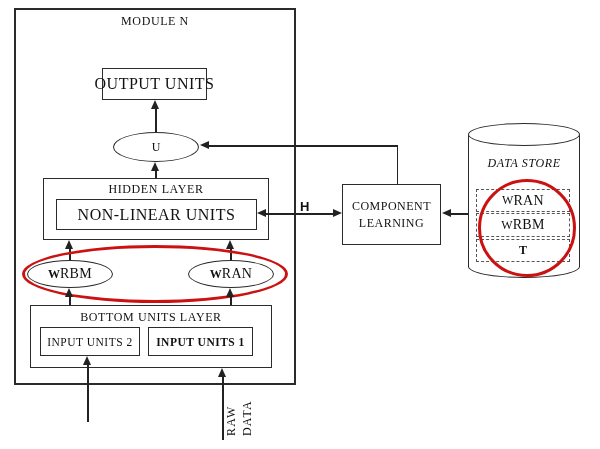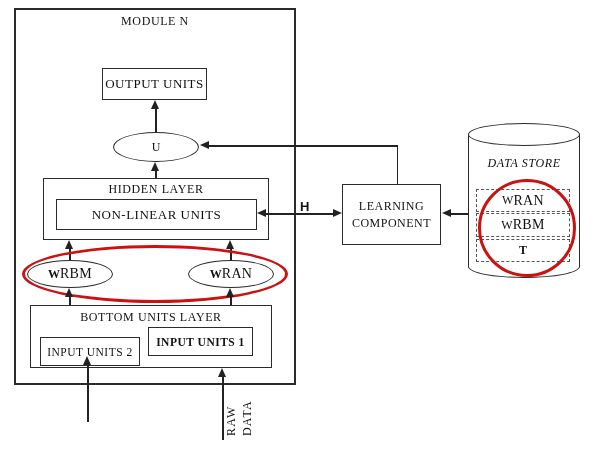--- a/index.html
+++ b/index.html
@@ -3,21 +3,21 @@
 <meta charset="utf-8">
 <style>
   html,body{margin:0;padding:0;background:#fff;}
   .canvas{
     position:relative;width:600px;height:449px;background:#fff;overflow:hidden;
     font-family:"Liberation Serif", serif;color:#111;
   }
   .box{position:absolute;border:1.5px solid #2b2b2b;background:#fff;box-sizing:border-box;}
   .box-title{position:absolute;width:100%;text-align:center;font-size:12px;letter-spacing:.6px;white-space:nowrap;}
   .center-label{display:flex;align-items:center;justify-content:center;width:100%;height:100%;
-    font-size:13px;letter-spacing:.5px;white-space:nowrap;}
+    font-size:16px;letter-spacing:.5px;white-space:nowrap;}
   .ellipse{position:absolute;border:1.3px solid #2b2b2b;border-radius:50%;background:#fff;box-sizing:border-box;
     display:flex;align-items:center;justify-content:center;font-size:12px;}
   .red-ring{position:absolute;border:3px solid #cc1111;border-radius:50%;box-sizing:border-box;background:transparent;}
   .vline{position:absolute;width:1.5px;background:#222;}
   .hline{position:absolute;height:1.5px;background:#222;}
   .arr-up{position:absolute;width:0;height:0;border-left:4.5px solid transparent;border-right:4.5px solid transparent;border-bottom:9px solid #222;}
   .arr-left{position:absolute;width:0;height:0;border-top:4.5px solid transparent;border-bottom:4.5px solid transparent;border-right:9px solid #222;}
   .arr-right{position:absolute;width:0;height:0;border-top:4.5px solid transparent;border-bottom:4.5px solid transparent;border-left:9px solid #222;}
   .wmain{font-weight:bold;}
   sub{font-size:14px;letter-spacing:.3px;}
@@ -79,21 +79,21 @@
   </div>
 
   <div class="vline" style="left:69px;top:294px;height:12px;"></div>
   <div class="arr-up" style="left:65px;top:288px;"></div>
   <div class="vline" style="left:230px;top:294px;height:12px;"></div>
   <div class="arr-up" style="left:226px;top:288px;"></div>
 
   <div class="box" style="left:30px;top:305px;width:242px;height:63px;">
     <div class="box-title" style="top:4px;">BOTTOM UNITS LAYER</div>
   </div>
-  <div class="box" style="left:40px;top:337px;width:100px;height:29px;">
+  <div class="box" style="left:40px;top:327px;width:100px;height:29px;">
     <div class="center-label" style="font-size:11.5px;">INPUT UNITS 2</div>
   </div>
   <div class="box" style="left:148px;top:327px;width:105px;height:29px;">
     <div class="center-label" style="font-size:11.5px;font-weight:bold;">INPUT UNITS 1</div>
   </div>
 
   <div class="vline" style="left:87px;top:363px;height:59px;"></div>
   <div class="arr-up" style="left:83px;top:356px;"></div>
   <div class="vline" style="left:222px;top:375px;height:65px;"></div>
   <div class="arr-up" style="left:218px;top:368px;"></div>
@@ -105,22 +105,22 @@
   <div class="vline" style="left:396.5px;top:145px;height:39px;"></div>
   <div class="arr-left" style="left:200px;top:141px;"></div>
 
   <div class="hline" style="left:265px;top:213px;width:70px;"></div>
   <div class="arr-left" style="left:257px;top:209px;"></div>
   <div class="arr-right" style="left:333px;top:209px;"></div>
   <div class="h-label">H</div>
 
   <div class="box" style="left:342px;top:184px;width:99px;height:61px;">
     <div style="display:flex;flex-direction:column;align-items:center;justify-content:center;height:100%;font-size:12px;letter-spacing:.5px;line-height:17px;">
+      <span>COMPONENT</span>
       <span>LEARNING</span>
-      <span>COMPONENT</span>
     </div>
   </div>
 
   <div class="hline" style="left:450px;top:213px;width:19px;"></div>
   <div class="arr-left" style="left:442px;top:209px;"></div>
 
   <div class="cyl-bottom"></div>
   <div class="cyl-body"></div>
   <div class="cyl-top"></div>
   <div class="box-title" style="position:absolute;left:468px;top:156px;width:112px;font-style:italic;">DATA STORE</div>

